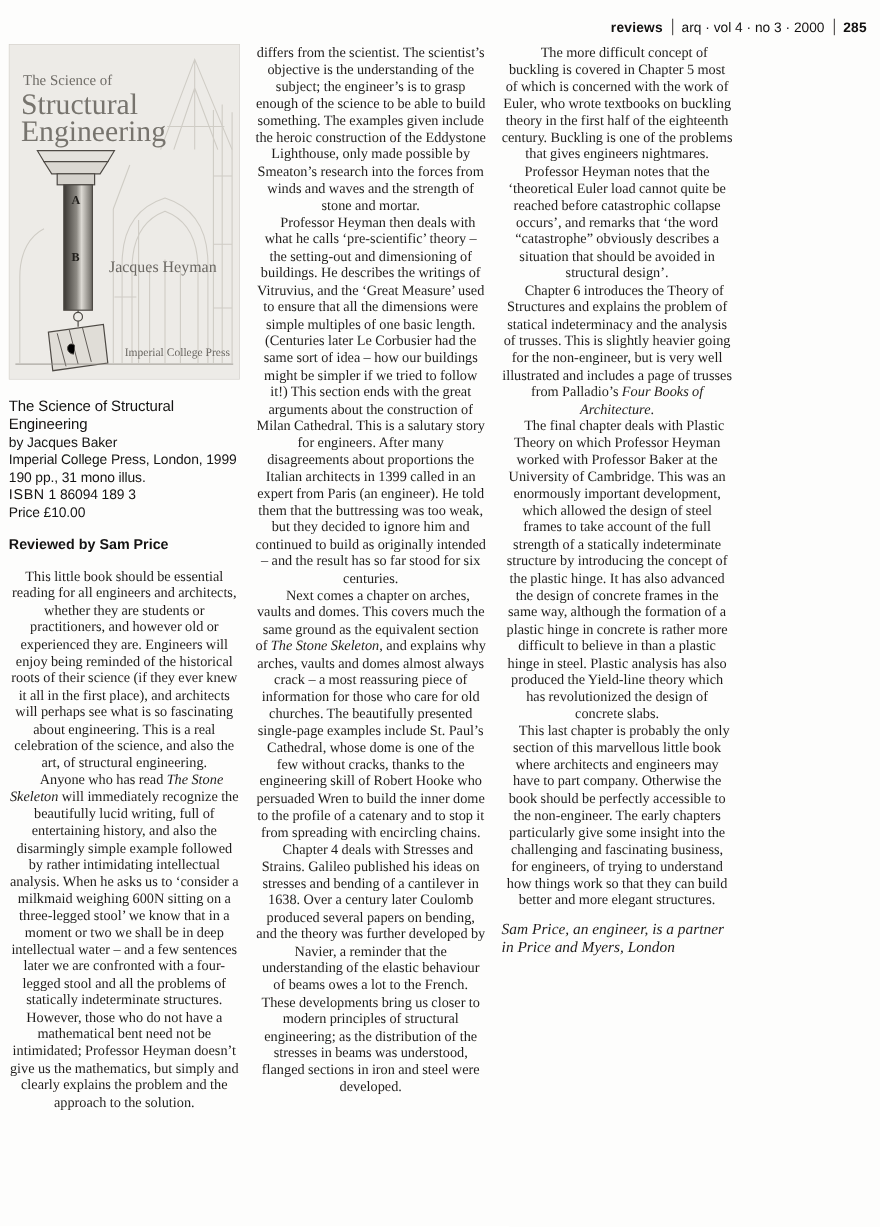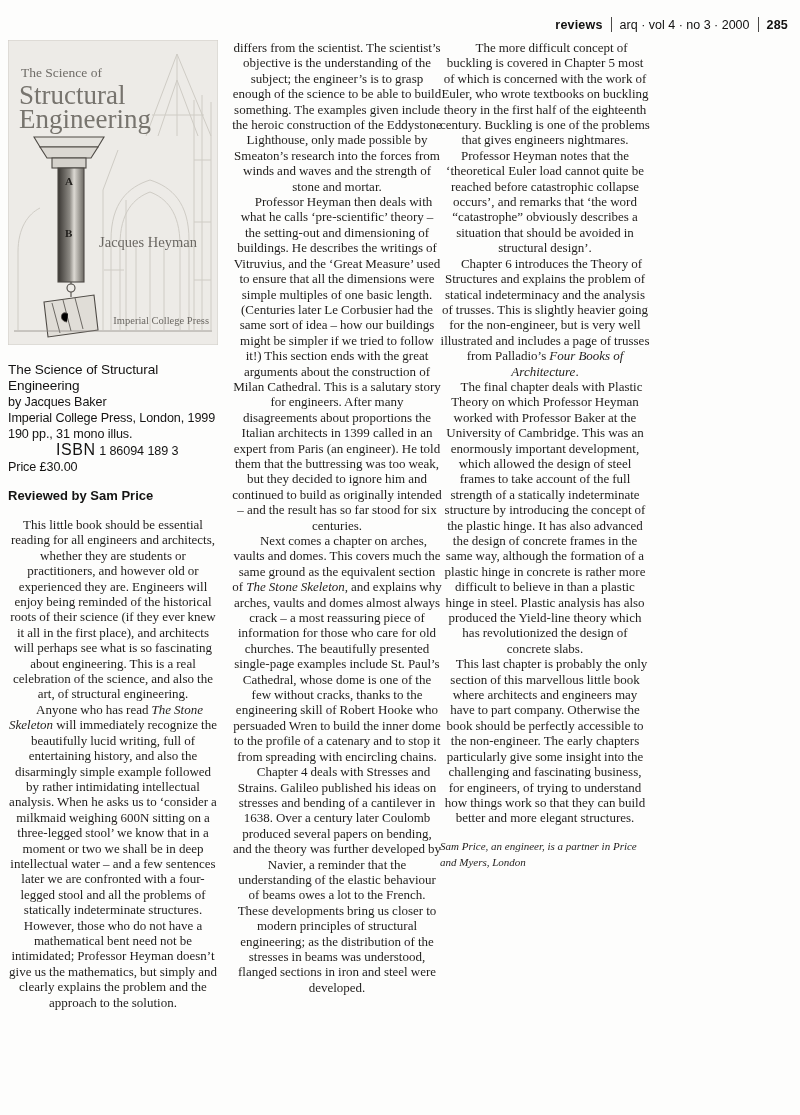--- a/index.html
+++ b/index.html
@@ -12,42 +12,42 @@
     position:absolute; top:5px; right:4px; display:flex; align-items:center;
     font-family:"Liberation Sans", sans-serif; font-size:12.5px; color:#121110;margin-top:12px;
   }
   .runhead .seg { padding:0 8px; }
   .runhead .b { font-weight:bold; letter-spacing:.2px; }
   .runhead .vbar { width:1px; height:15px; background:#4a4846; }
   
   .col { position:absolute; top:40px; width:210px; }
   .col-1 { left:8px; }
   .col-2 { left:232px; }
-  .col-3 { left:440px; }
+  .col-3 { left:456px; }
   .body-text p.para {
     margin:0; font-size:13px; line-height:15.4px; color:#1f1d1b;
     text-align:center; word-spacing:-0.2px;
   }
   .body-text p.para.indent { text-indent:13px; }
   
   .cover { position:relative; width:210px; height:305px; display:block; }
   
   .book-info {
     margin-top:17px; font-family:"Liberation Sans", sans-serif;
     font-size:12.6px; line-height:16px; color:#141312; letter-spacing:-0.1px;
   }
   .book-info .title { font-weight:normal; font-size:13.6px; line-height:16px; }
-  .isbn-label { font-size:16px; letter-spacing:.6px;margin-left:48px; }
+  .isbn-label { font-size:13px; letter-spacing:.6px; }
   .reviewer {
     margin-top:13px; font-family:"Liberation Sans", sans-serif;
     font-weight:bold; font-size:13px; color:#141312;
   }
   .col-1 .body-text { margin-top:14px; }
   .bio {
-    margin-top:12px; font-style:italic; font-size:11px;
+    margin-top:12px; font-style:italic; font-size:14px;
     line-height:16.5px; color:#1f1d1b;
   }
 </style>
 </head>
 <body>
 
 <div class="page">
 
   <div class="runhead">
     <span class="seg b">reviews</span>
@@ -101,21 +101,21 @@
       <text x="201" y="284" text-anchor="end" font-family="Liberation Serif, serif" font-size="10.5" fill="#6b6863">Imperial College Press</text>
       <path d="M6 291 H204" stroke="#8f8c85" stroke-width="0.8"></path>
     </svg>
 
     <div class="book-info">
       <div class="title">The Science of Structural Engineering</div>
       <div>by Jacques Baker</div>
       <div>Imperial College Press, London, 1999</div>
       <div>190 pp., 31 mono illus.</div>
       <div><span class="isbn-label">ISBN</span> <span>1 86094 189 3</span></div>
-      <div>Price £30.00</div>
+      <div>Price £10.00</div>
     </div>
 
     <div class="reviewer">Reviewed by Sam Price</div>
 
     <div class="body-text">
         <p class="para"><span>This little book should be essential reading for all engineers and architects, whether they are students or practitioners, and however old or experienced they are. Engineers will enjoy being reminded of the historical roots of their science (if they ever knew it all in the first place), and architects will perhaps see what is so fascinating about engineering. This is a real celebration of the science, and also the art, of structural engineering.</span></p>
         <p class="para indent"><span>Anyone who has read </span><em>The Stone Skeleton</em><span> will immediately recognize the beautifully lucid writing, full of entertaining history, and also the disarmingly simple example followed by rather intimidating intellectual analysis. When he asks us to ‘consider a milkmaid weighing 600N sitting on a three-legged stool’ we know that in a moment or two we shall be in deep intellectual water – and a few sentences later we are confronted with a four-legged stool and all the problems of statically indeterminate structures. However, those who do not have a mathematical bent need not be intimidated; Professor Heyman doesn’t give us the mathematics, but simply and clearly explains the problem and the approach to the solution.</span></p>
       </div>
   </div>
 

